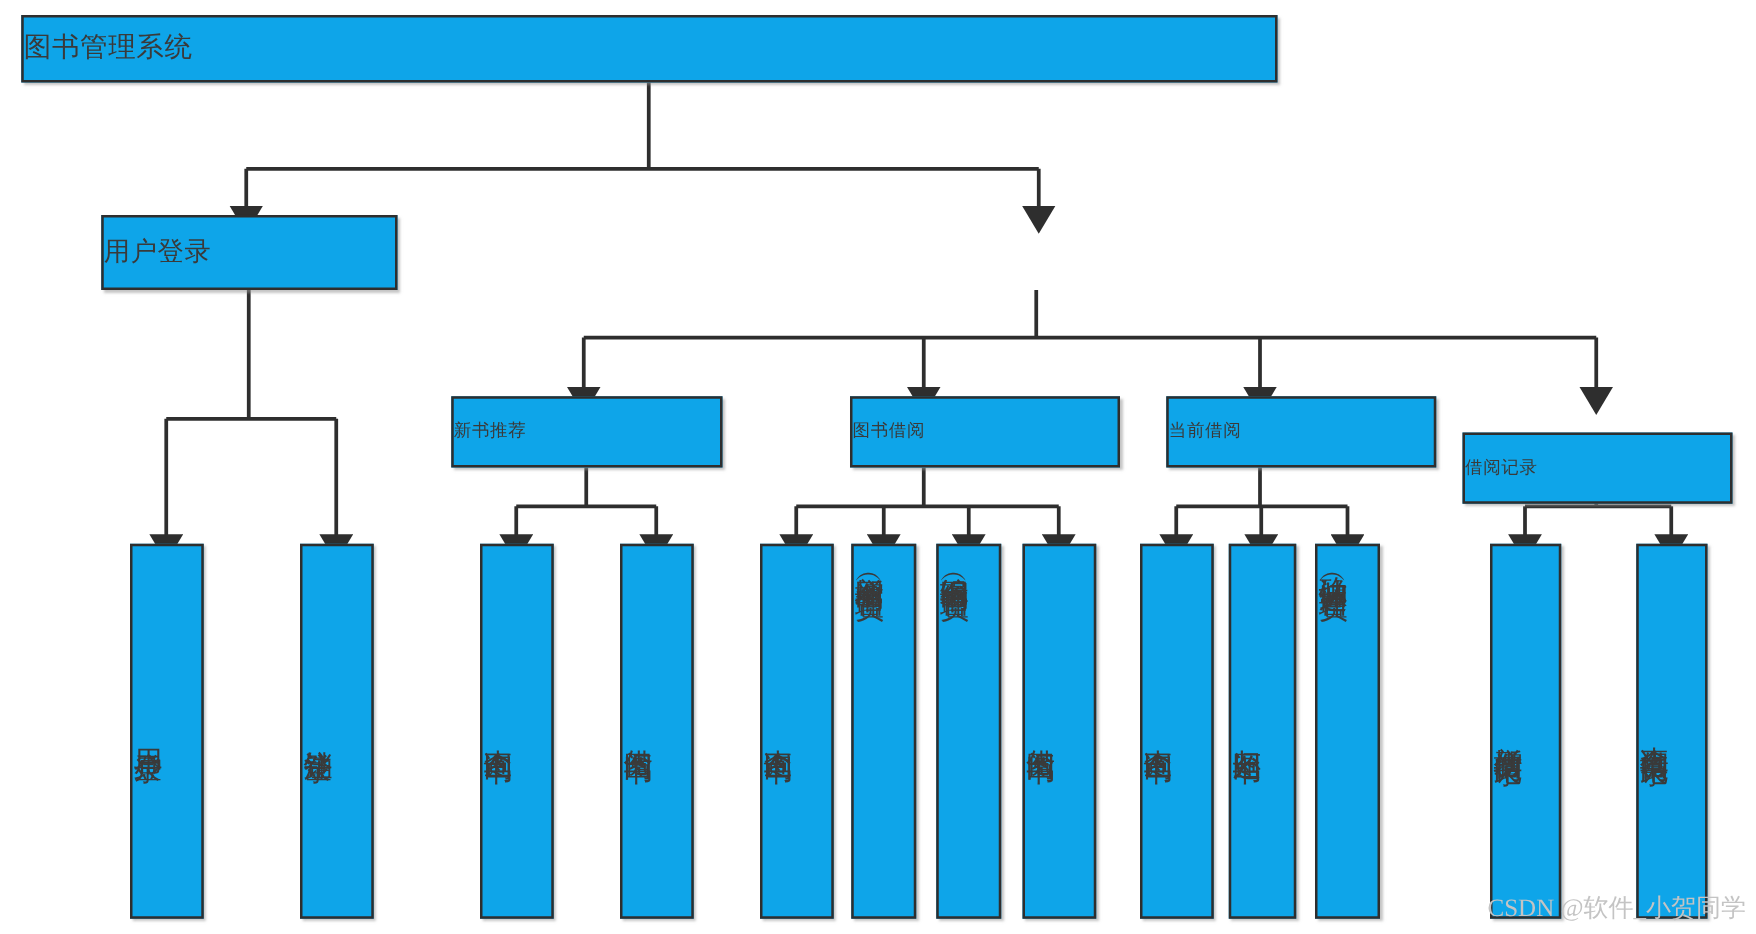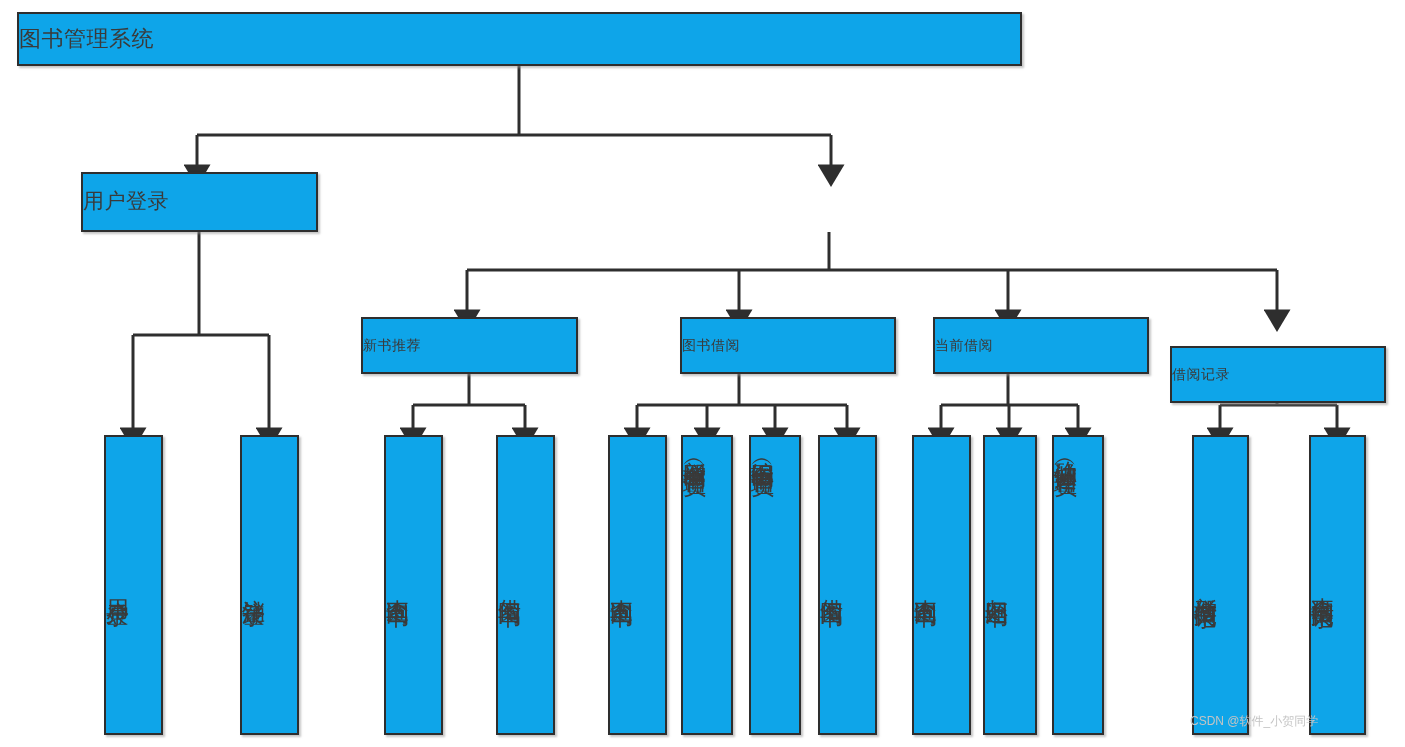--- a/index.html
+++ b/index.html
@@ -69,25 +69,25 @@
     white-space: nowrap;
   }
   .node.leaf.center {
     align-items: center;
     padding-top: 0;
   }
   .watermark {
     position: absolute;
     left: 1190px;
     top: 713px;
-    font-size: 12px;
+    font-size: 20px;
     color: #c4c4c4;
     white-space: nowrap;
     z-index: 3;
-    font-family: Liberation Sans, sans-serif;
+    font-family: Liberation Serif, serif;
   }
 </style>
 </head>
 <body>
 
 <div id="canvas">
 
   <svg id="edges" viewBox="0 0 1405 747" xmlns="http://www.w3.org/2000/svg">
     <defs>
       <marker id="arrow" markerWidth="9" markerHeight="9" refX="1.2" refY="4.5" orient="auto" markerUnits="strokeWidth">

